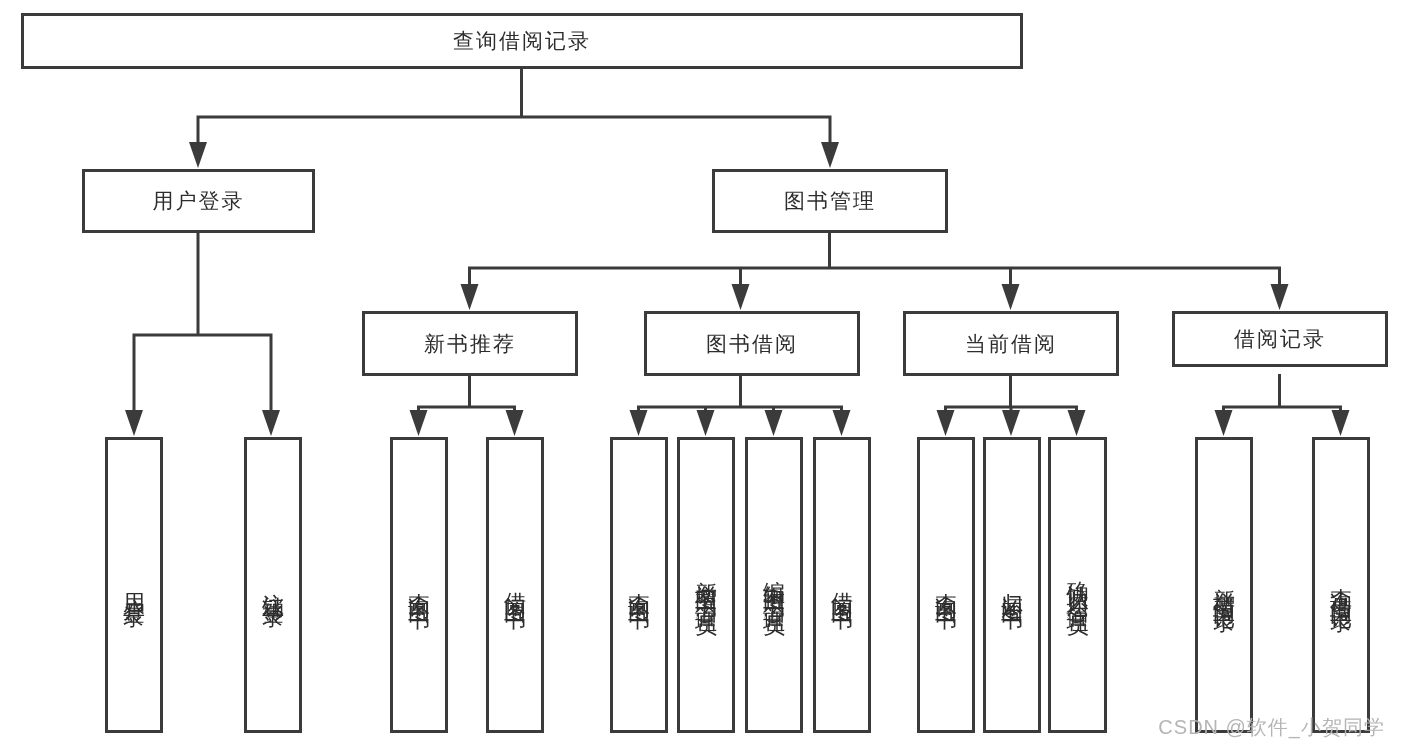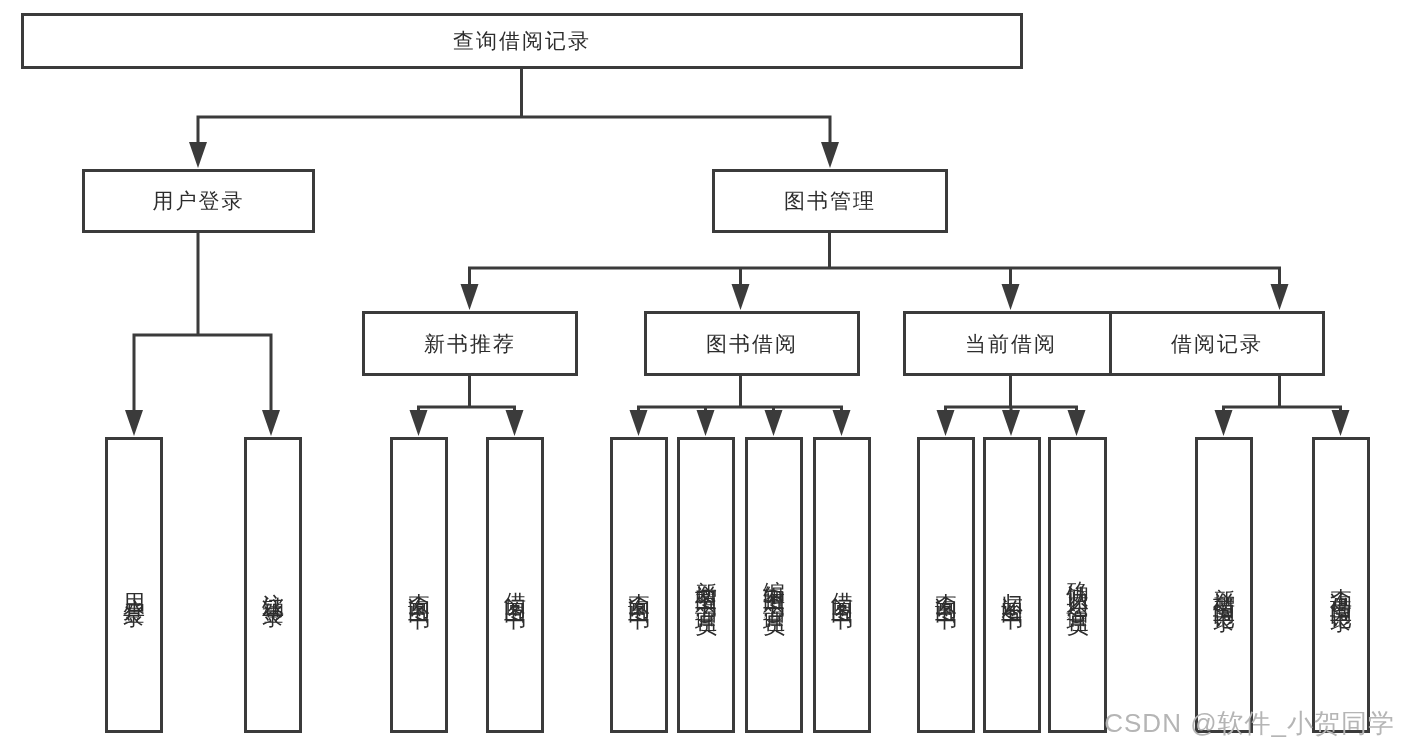--- a/index.html
+++ b/index.html
@@ -43,32 +43,32 @@
   }
   
   .n-root   {left:21px;  top:13px;  width:1002px; height:56px;}
   
   .n-login  {left:82px;  top:169px; width:233px;  height:64px;}
   .n-mgmt   {left:712px; top:169px; width:236px;  height:64px;}
   
   .n-newbook{left:362px; top:311px; width:216px;  height:65px;}
   .n-borrow {left:633px; top:311px; width:216px;  height:65px;margin-left:11px;}
   .n-current{left:903px; top:311px; width:216px;  height:65px;}
-  .n-records{left:1109px;top:311px; width:216px;  height:65px;}
+  .n-records{left:1172px;top:311px; width:216px;  height:56px;}
   
   .leaf{top:437px;width:58px;height:296px;}
   .n-u1{left:105px;}  .n-u2{left:244px;}
   .n-n1{left:390px;}  .n-n2{left:486px;}
   .n-b1{left:610px;}  .n-b2{left:677px;}  .n-b3{left:745px;}  .n-b4{left:813px;}
   .n-c1{left:917px;}  .n-c2{left:983px;}  .n-c3{left:1048px;width:59px;}
   .n-r1{left:1195px;} .n-r2{left:1312px;}
   .watermark{
     position:absolute;
-    right:10px;bottom:6px;
-    font-size:26px;
+    right:20px;bottom:6px;
+    font-size:20px;
     letter-spacing:1px;
     color:var(--watermark);
     z-index:10;
     white-space:nowrap;
   }
 </style>
 </head>
 <body>
 
 <div id="stage">

